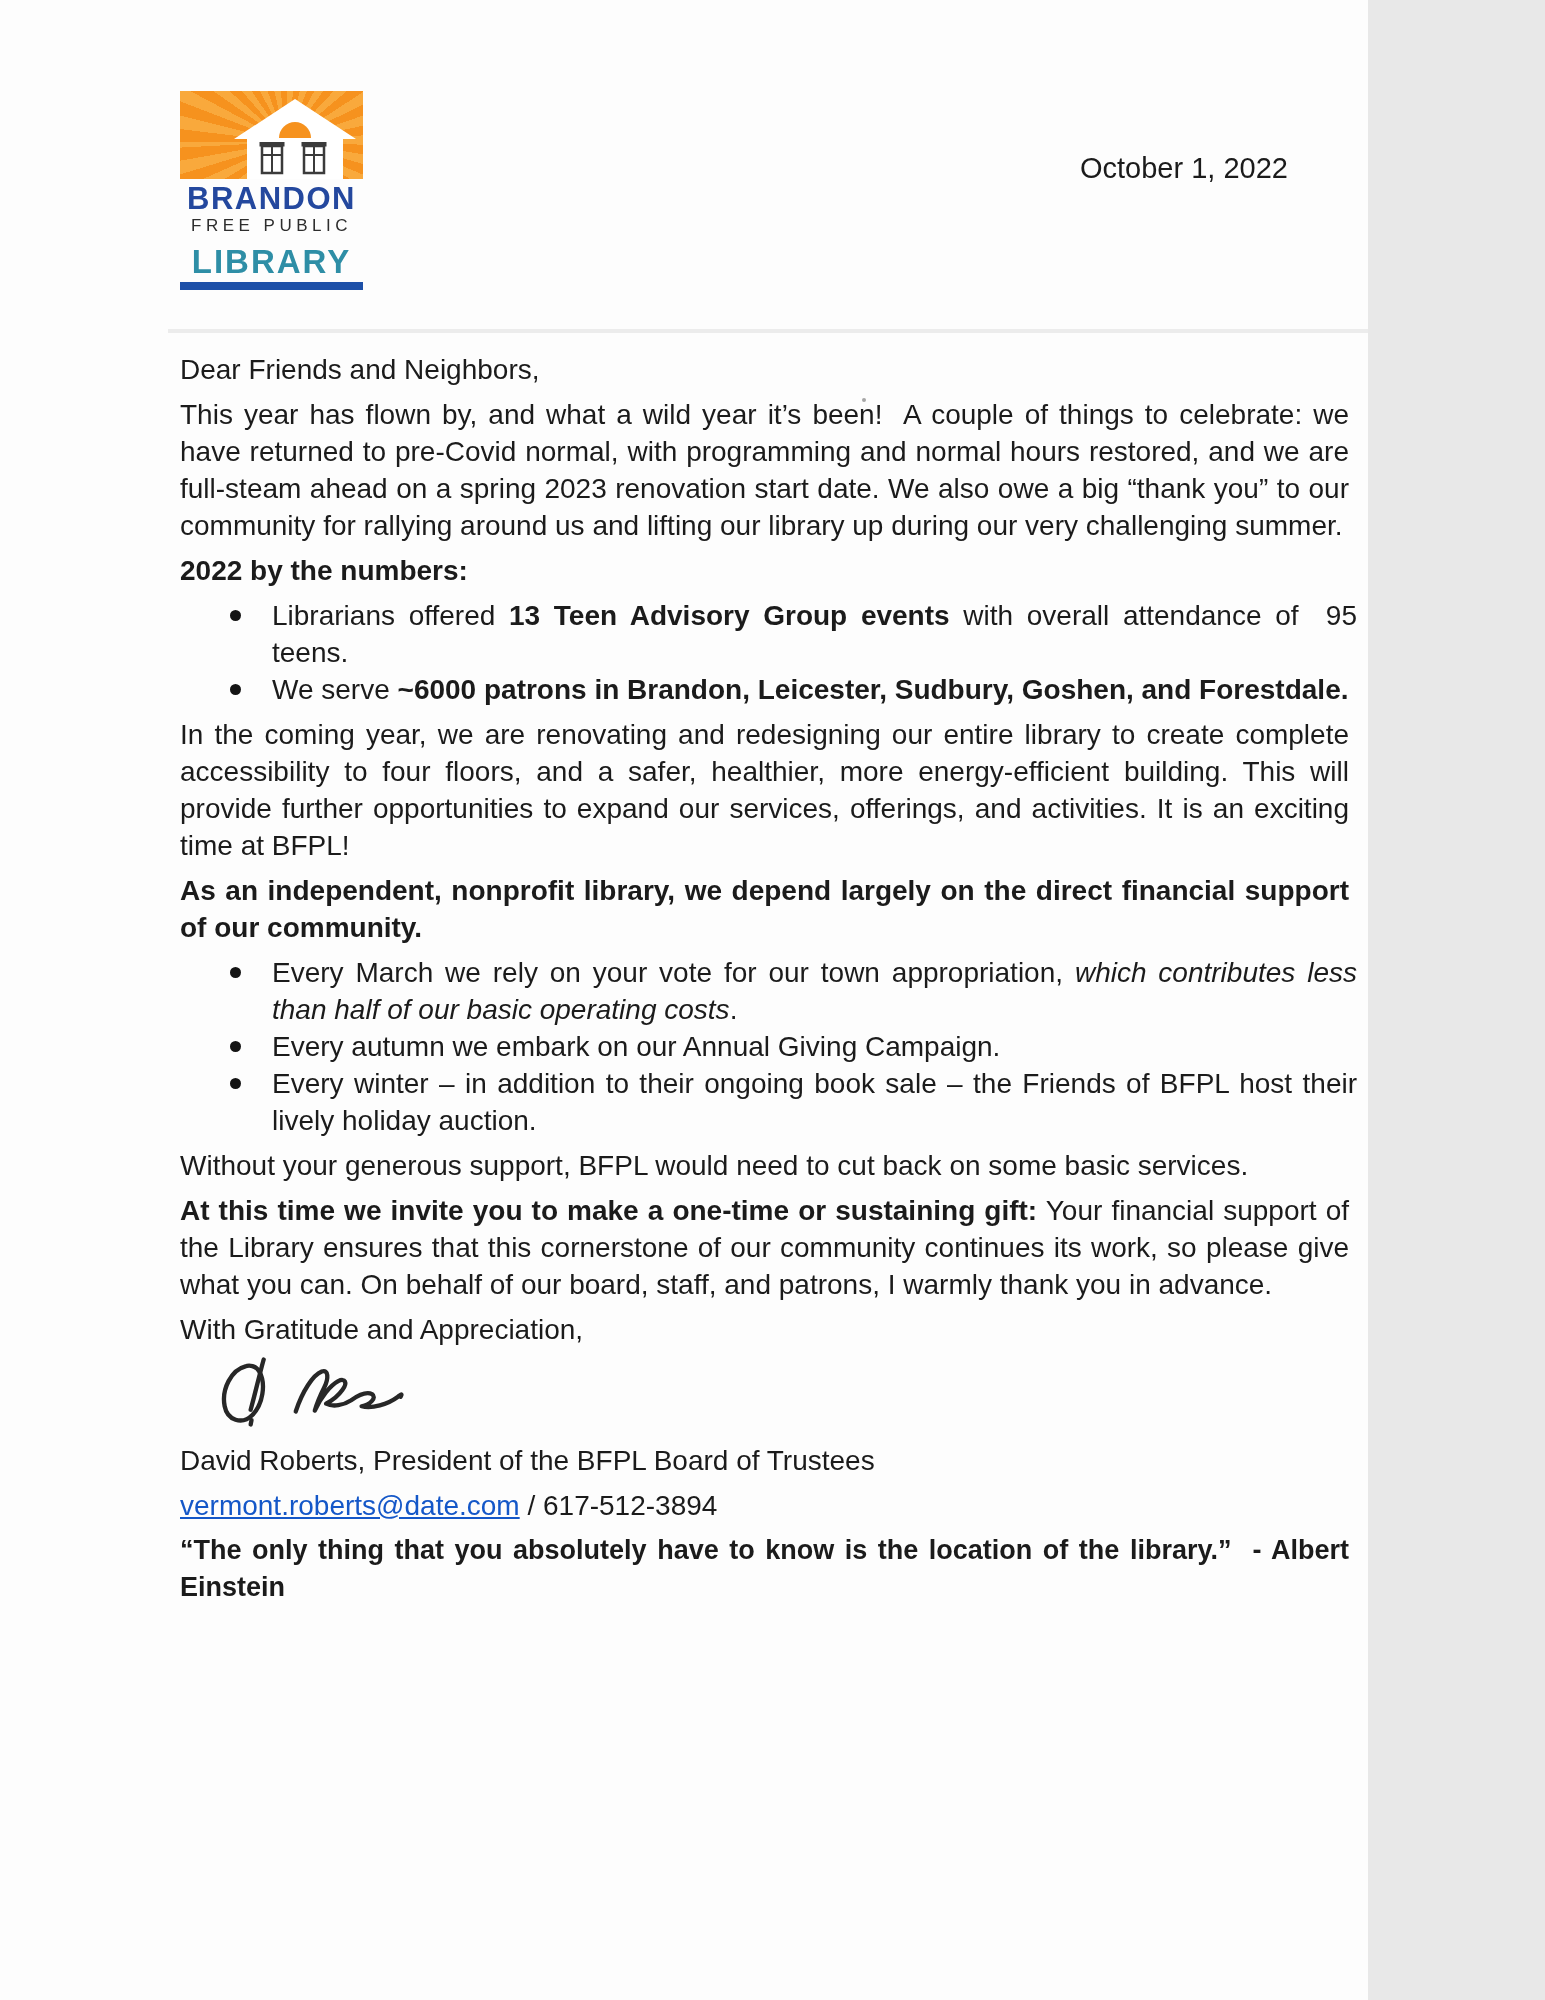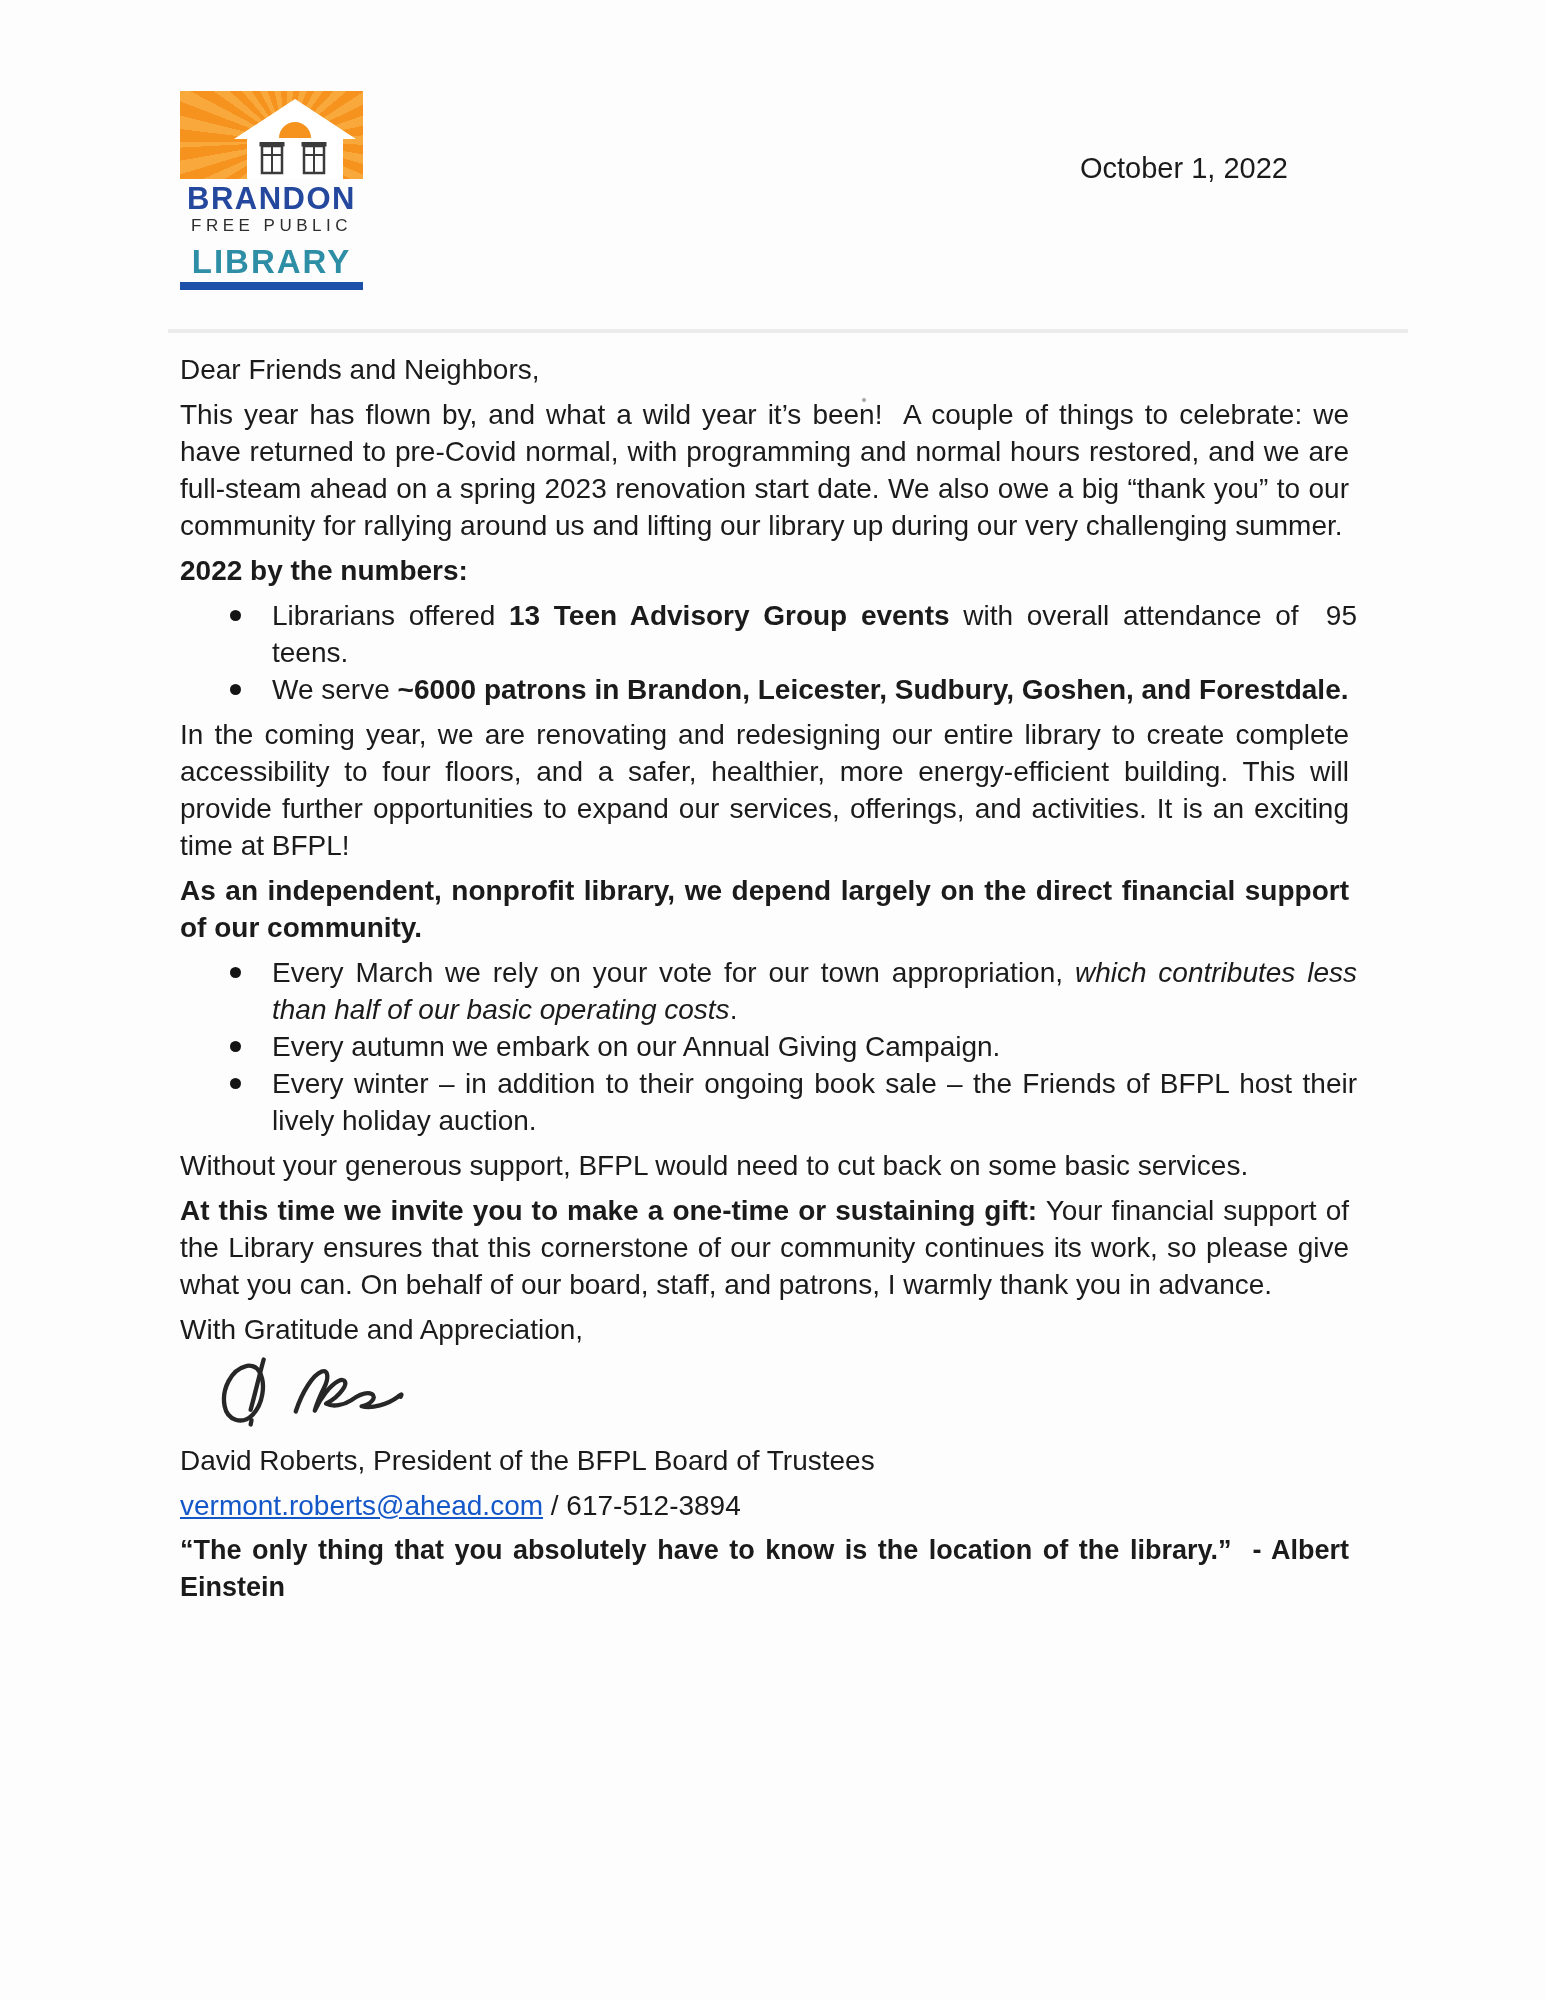--- a/index.html
+++ b/index.html
@@ -1,17 +1,17 @@
 <!DOCTYPE html>
 <html><head>
 <meta charset="utf-8">
 <style>
   html,body { margin:0; padding:0; background:#e8e8e8; }
   .page {
-    position:relative; width:1545px; height:2000px;
+    position:relative; width:1368px; height:2000px;
     background:#fdfdfd; overflow:hidden;
     font-family:"Liberation Sans", sans-serif;
     color:#1b1b1b;
   }
 
   
   .logo { position:absolute; left:180px; top:91px; width:183px; }
   .sunburst {
     position:relative; width:183px; height:88px;
     background:
@@ -153,18 +153,18 @@
       <g fill="none" stroke="#151515" stroke-width="5" stroke-linecap="round" stroke-linejoin="round" opacity="0.92">
         <path d="M34,12 C18,16 6,38 10,58 C13,74 30,80 42,68 C54,56 58,32 50,18 C46,11 38,10 34,12"></path>
         <path d="M55,4 C50,22 44,48 40,62"></path>
         <path d="M41,74 L40,79"></path>
         <path d="M92,64 C100,40 112,22 122,18 C130,15 130,26 125,36 C121,44 116,56 114,63 C121,47 132,34 141,29 C149,25 152,31 146,39 C141,46 133,52 127,55 C135,59 147,57 156,51 C166,44 174,41 180,44 C186,48 178,56 168,58 C180,61 198,56 210,47 C214,44 215,43 213,47"></path>
       </g>
     </svg>
 
     <p class="signer">David Roberts, President of the BFPL Board of Trustees</p>
 
-    <p class="contact"><span class="email">vermont.roberts@ahead.com</span><span> / 617-512-3894</span></p>
+    <p class="contact"><span class="email">vermont.roberts@date.com</span><span> / 617-512-3894</span></p>
 
     <p class="footer-quote">“The only thing that you absolutely have to know is the location of the library.”&nbsp; - Albert Einstein</p>
 
   </div>
 </div>
 
 </body></html>

